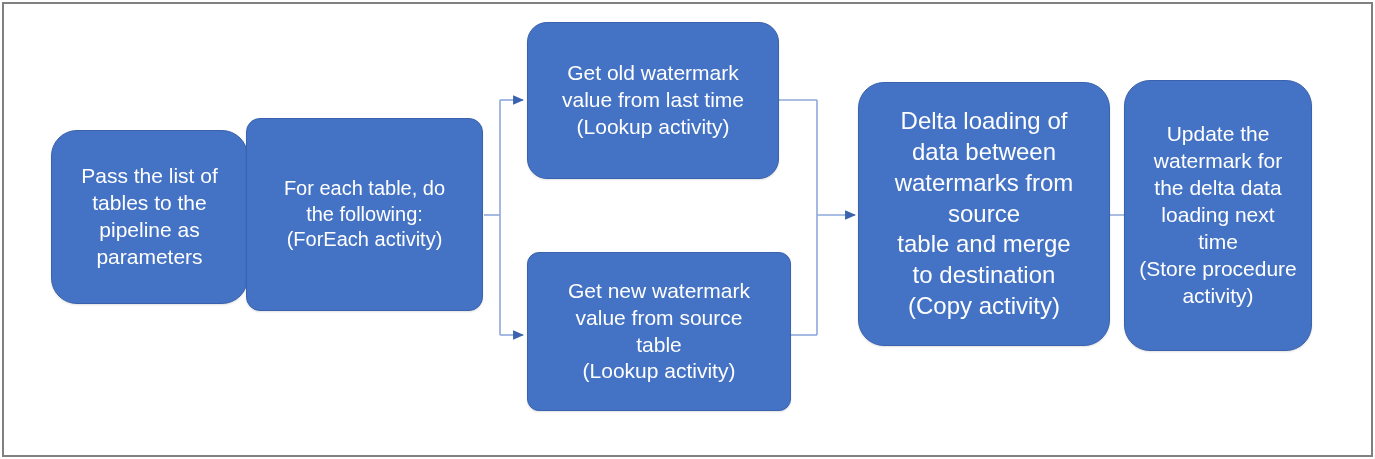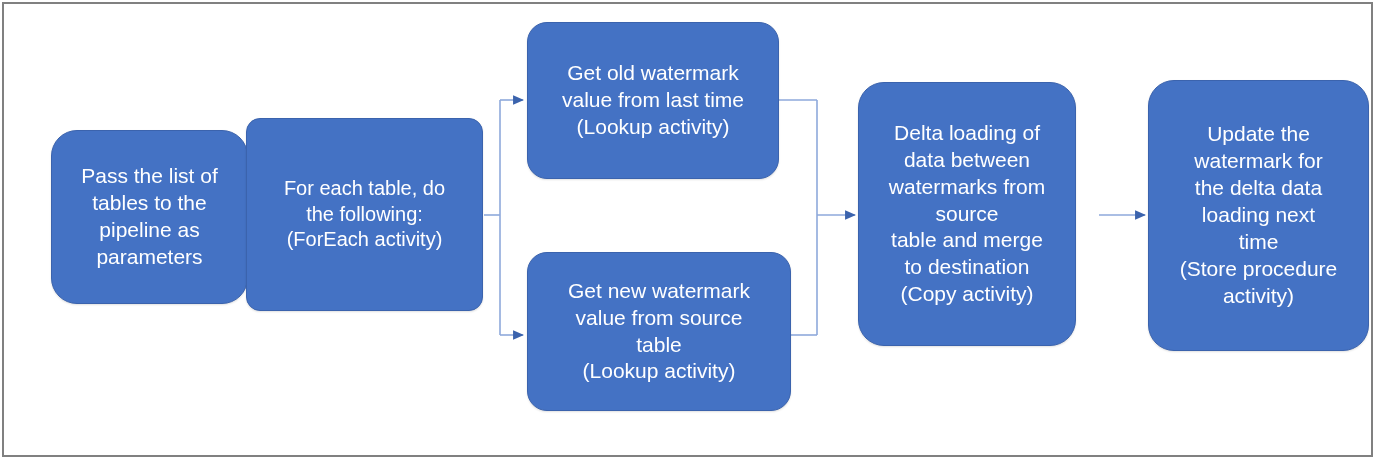--- a/index.html
+++ b/index.html
@@ -47,23 +47,23 @@
   }
   .node-text {
     display: block;
     width: 100%;
     white-space: pre-line;
   }
   
   #node-pass-list   { left: 14px;   top: 130px; width: 197px; height: 174px; font-size: 21px; border-radius: 26px; margin-left: 37px; }
   #node-for-each    { left: 246px;  top: 118px; width: 237px; height: 193px; font-size: 20px; border-radius: 14px; }
   #node-old-wm      { left: 527px;  top: 22px;  width: 252px; height: 157px; font-size: 21px; border-radius: 20px; }
-  #node-new-wm      { left: 527px;  top: 252px; width: 264px; height: 159px; font-size: 21px; border-radius: 20px; }
-  #node-delta-load  { left: 858px;  top: 82px;  width: 218px; height: 264px; font-size: 21px; border-radius: 26px; }
-  #node-update-wm   { left: 1148px; top: 80px;  width: 221px; height: 271px; font-size: 21px; border-radius: 26px; justify-content: flex-end; }
+  #node-new-wm      { left: 527px;  top: 252px; width: 264px; height: 159px; font-size: 21px; border-radius: 12px; }
+  #node-delta-load  { left: 858px;  top: 82px;  width: 252px; height: 264px; font-size: 24px; border-radius: 26px; }
+  #node-update-wm   { left: 1124px; top: 80px;  width: 188px; height: 271px; font-size: 21px; border-radius: 26px; justify-content: flex-end; }
 
   #connector-layer {
     position: absolute;
     left: 0;
     top: 0;
     width: 1375px;
     height: 459px;
     pointer-events: none;
   }
 </style>

